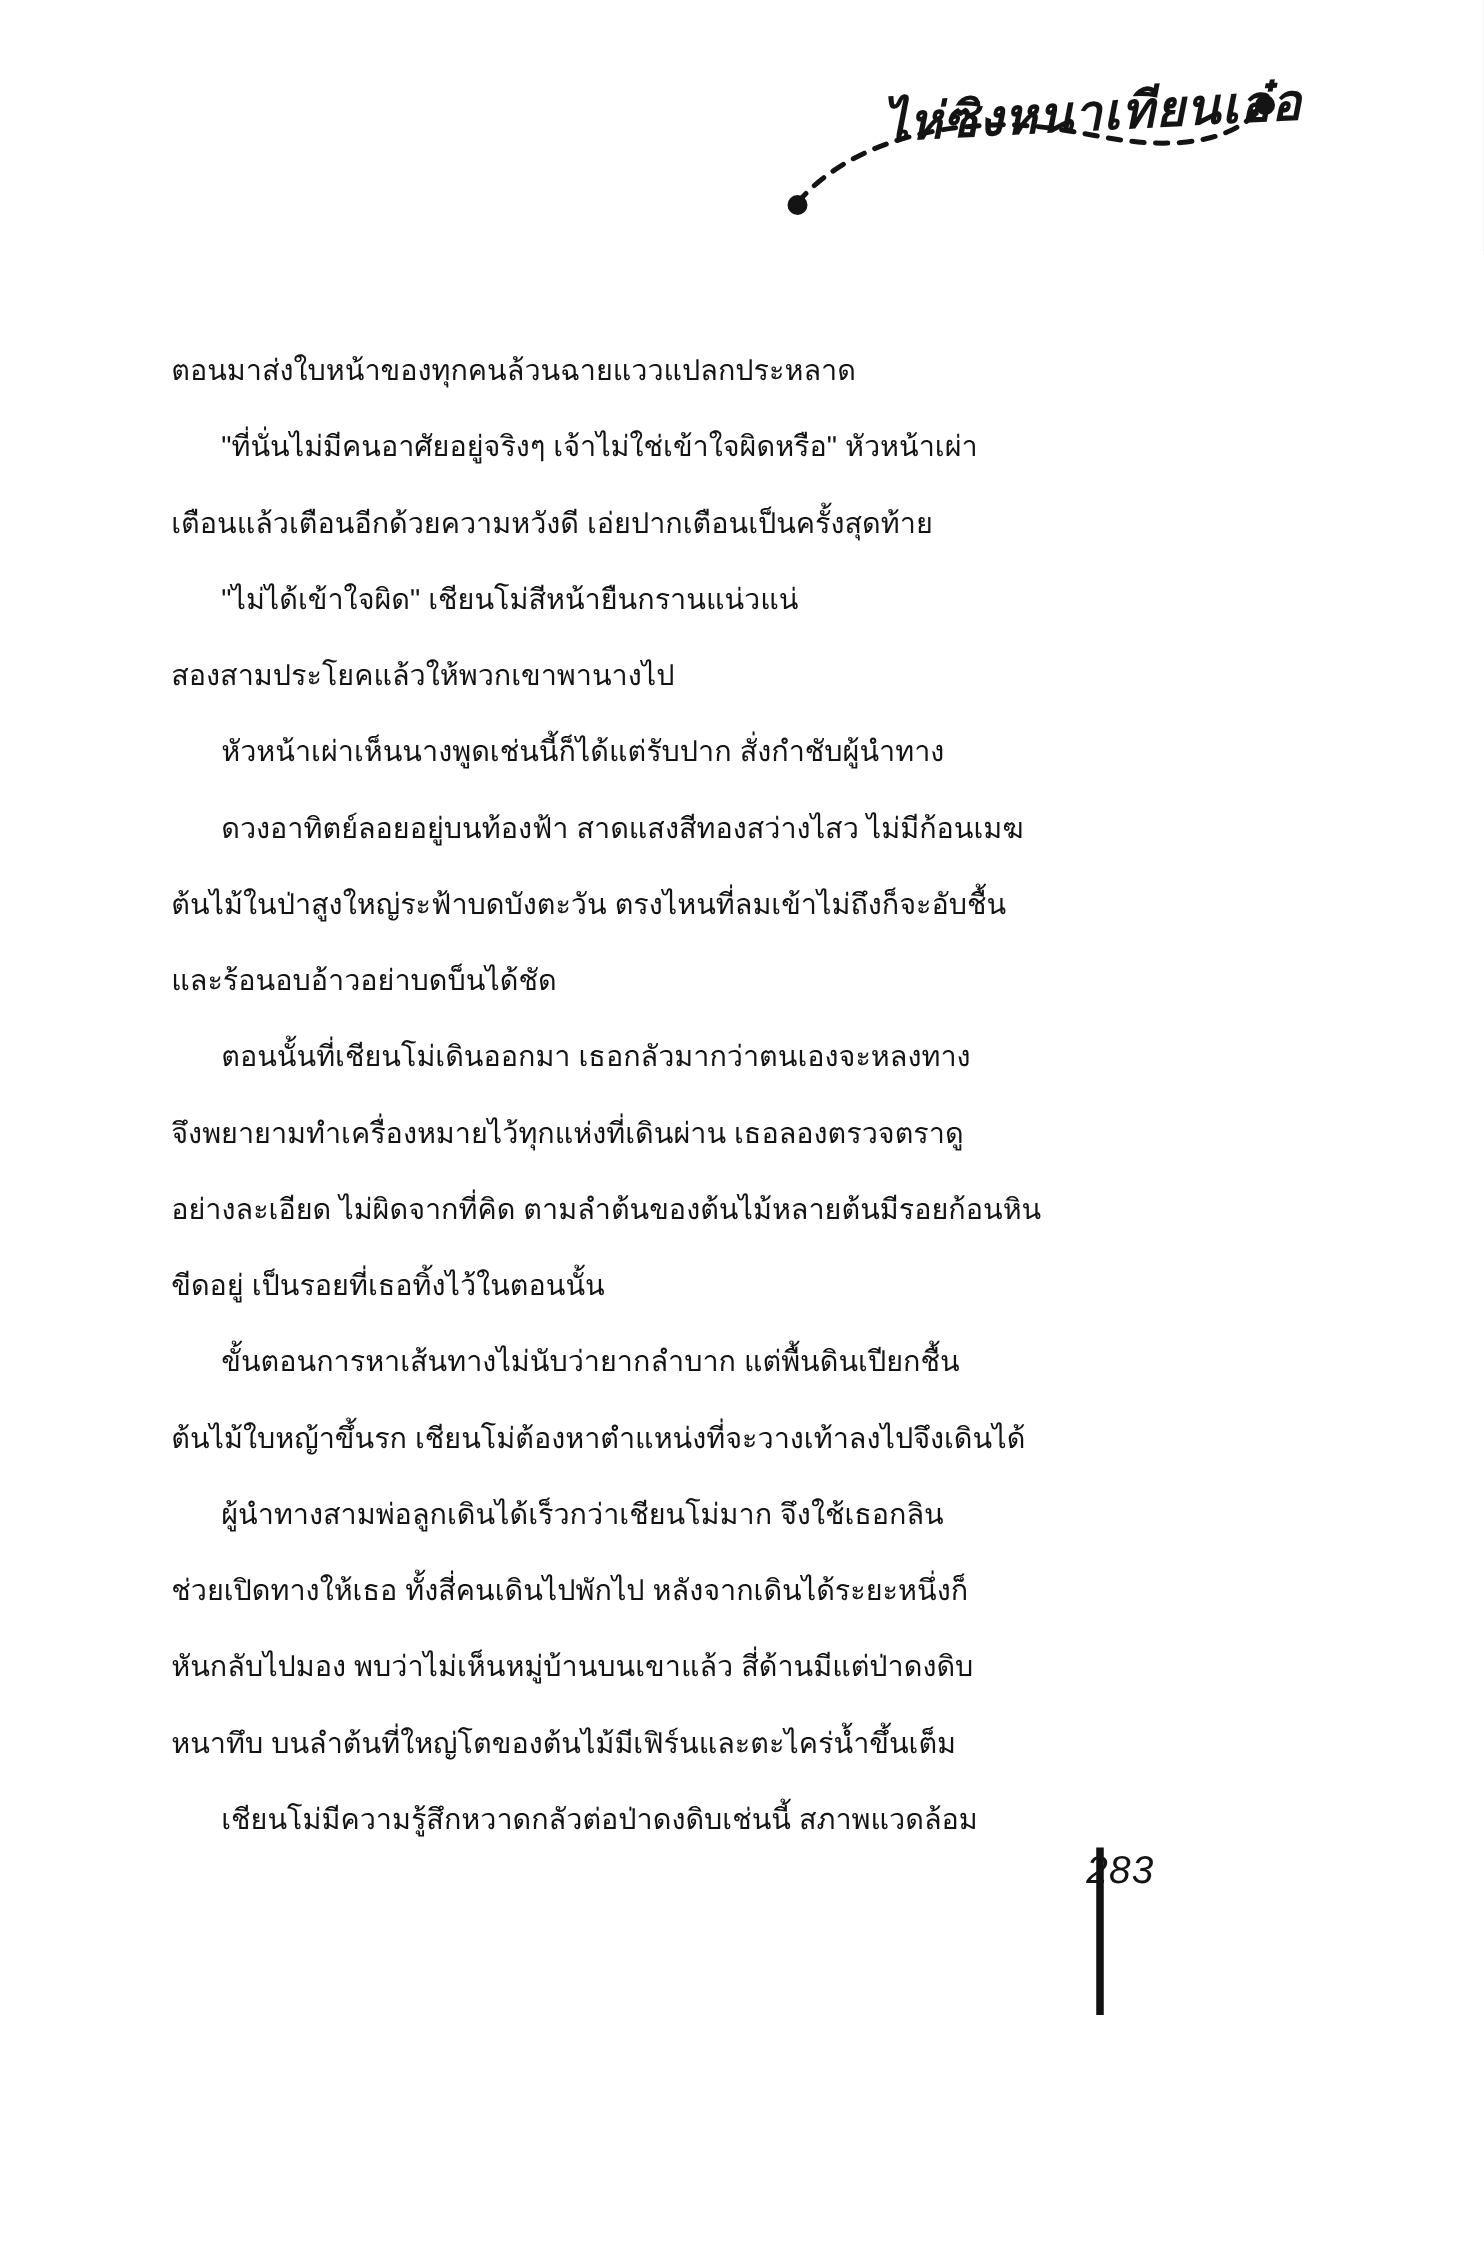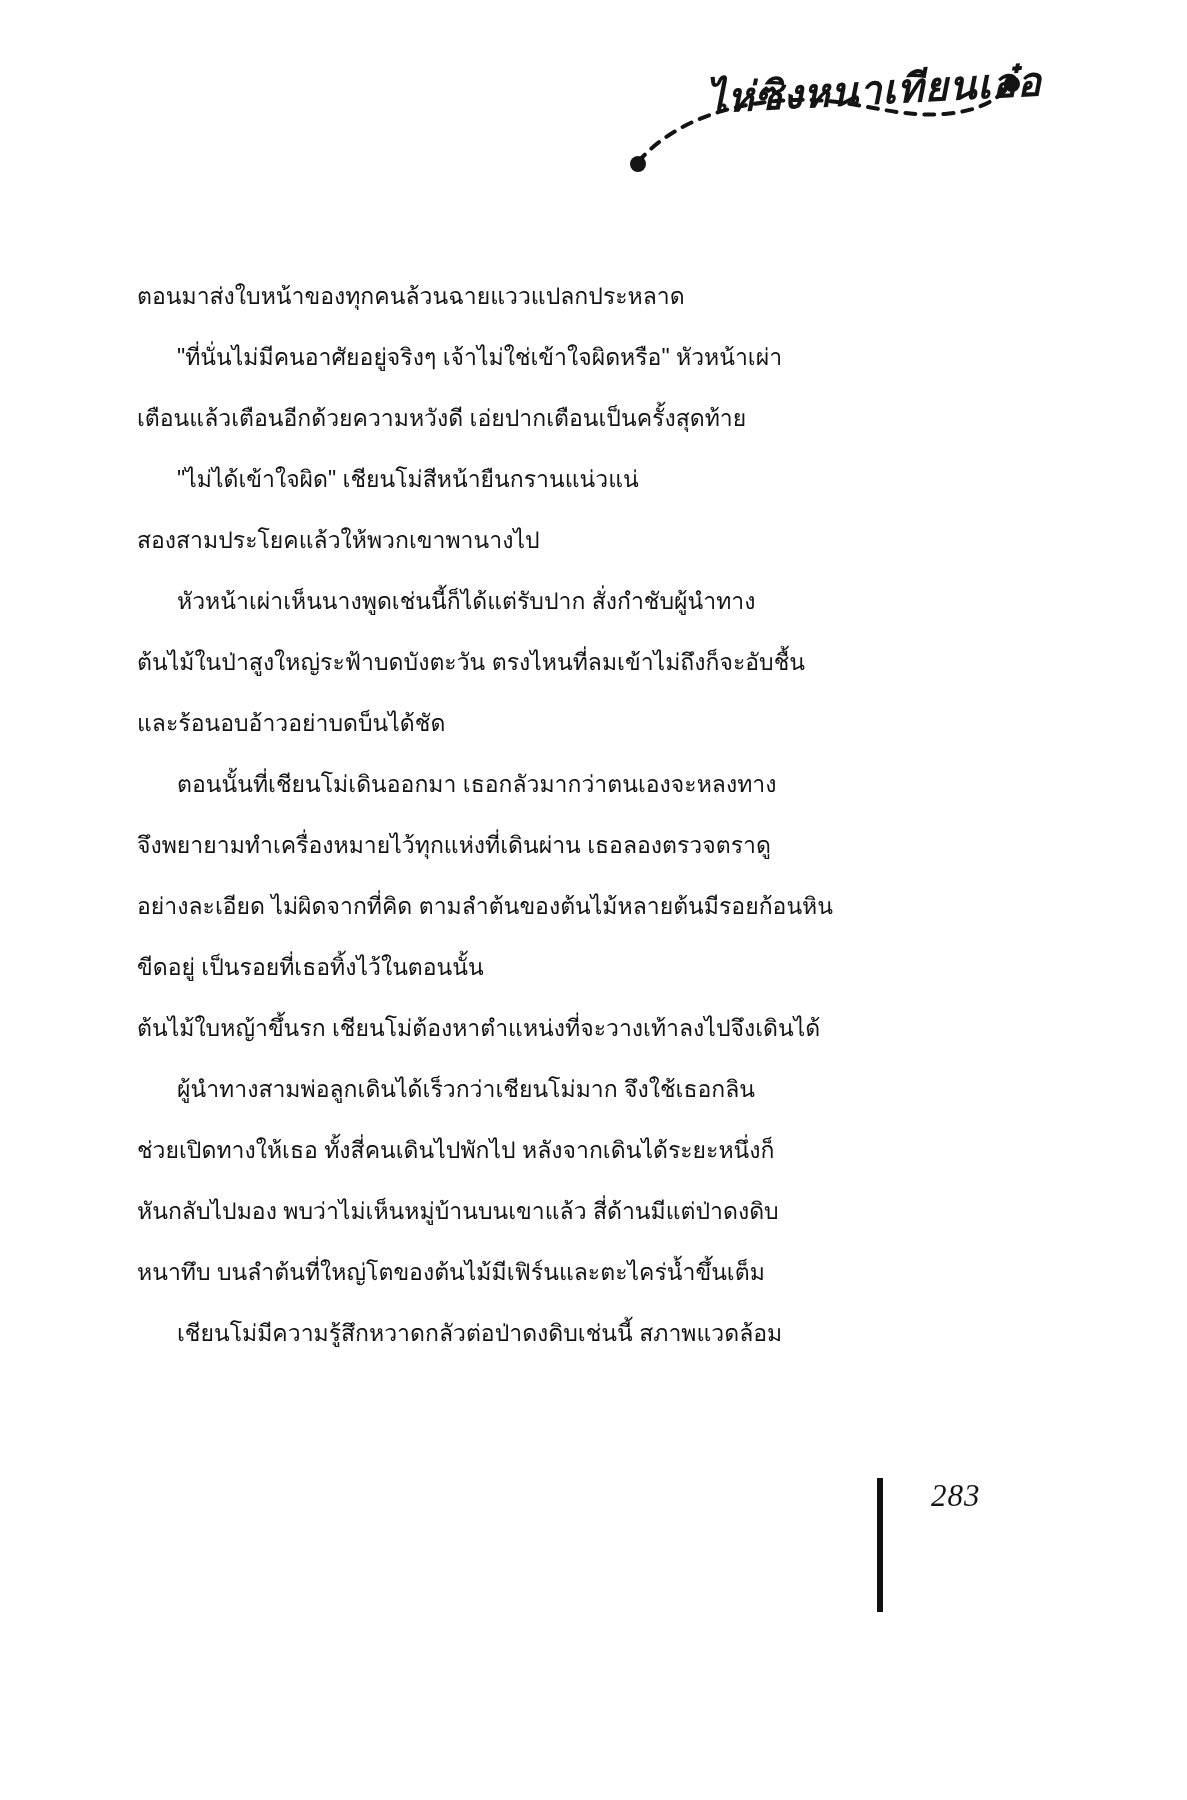--- a/index.html
+++ b/index.html
@@ -72,23 +72,23 @@
   .page-number-bar {
     position: absolute;
     left: 877px;
     top: 1478px;
     width: 6px;
     height: 134px;
     background: #111111;
   }
   .page-number {
     position: absolute;
-    left: 931px;
+    left: 869px;
     top: 1478px;
-    font-family: Liberation Serif, serif;
+    font-family: Liberation Sans, sans-serif;
     font-style: italic;
     font-size: 31px;
     letter-spacing: 1px;
   }
 </style>
 </head>
 <body>
 
 <div class="page" style="background: rgb(255, 255, 255); color: rgb(20, 20, 20);">
 
@@ -104,26 +104,28 @@
     <div class="chapter-title">ไห่ซิงหนาเทียนเอ๋อ</div>
   </div>
 
   <div class="body-text">
       <div class="line">ตอนมาส่งใบหน้าของทุกคนล้วนฉายแววแปลกประหลาด</div>
       <div class="line indent">"ที่นั่นไม่มีคนอาศัยอยู่จริงๆ เจ้าไม่ใช่เข้าใจผิดหรือ" หัวหน้าเผ่า</div>
       <div class="line">เตือนแล้วเตือนอีกด้วยความหวังดี เอ่ยปากเตือนเป็นครั้งสุดท้าย</div>
       <div class="line indent">"ไม่ได้เข้าใจผิด" เชียนโม่สีหน้ายืนกรานแน่วแน่</div>
       <div class="line">สองสามประโยคแล้วให้พวกเขาพานางไป</div>
       <div class="line indent">หัวหน้าเผ่าเห็นนางพูดเช่นนี้ก็ได้แต่รับปาก สั่งกำชับผู้นำทาง</div>
+      <div class="line indent">ดวงอาทิตย์ลอยอยู่บนท้องฟ้า สาดแสงสีทองสว่างไสว ไม่มีก้อนเมฆ</div>
       <div class="line">ต้นไม้ในป่าสูงใหญ่ระฟ้าบดบังตะวัน ตรงไหนที่ลมเข้าไม่ถึงก็จะอับชื้น</div>
       <div class="line">และร้อนอบอ้าวอย่าบดบ็นได้ชัด</div>
       <div class="line indent">ตอนนั้นที่เชียนโม่เดินออกมา เธอกลัวมากว่าตนเองจะหลงทาง</div>
       <div class="line">จึงพยายามทำเครื่องหมายไว้ทุกแห่งที่เดินผ่าน เธอลองตรวจตราดู</div>
       <div class="line">อย่างละเอียด ไม่ผิดจากที่คิด ตามลำต้นของต้นไม้หลายต้นมีรอยก้อนหิน</div>
       <div class="line">ขีดอยู่ เป็นรอยที่เธอทิ้งไว้ในตอนนั้น</div>
+      <div class="line indent">ขั้นตอนการหาเส้นทางไม่นับว่ายากลำบาก แต่พื้นดินเปียกชื้น</div>
       <div class="line">ต้นไม้ใบหญ้าขึ้นรก เชียนโม่ต้องหาตำแหน่งที่จะวางเท้าลงไปจึงเดินได้</div>
       <div class="line indent">ผู้นำทางสามพ่อลูกเดินได้เร็วกว่าเชียนโม่มาก จึงใช้เธอกลิน</div>
       <div class="line">ช่วยเปิดทางให้เธอ ทั้งสี่คนเดินไปพักไป หลังจากเดินได้ระยะหนึ่งก็</div>
       <div class="line">หันกลับไปมอง พบว่าไม่เห็นหมู่บ้านบนเขาแล้ว สี่ด้านมีแต่ป่าดงดิบ</div>
       <div class="line">หนาทึบ บนลำต้นที่ใหญ่โตของต้นไม้มีเฟิร์นและตะไคร่น้ำขึ้นเต็ม</div>
       <div class="line indent">เชียนโม่มีความรู้สึกหวาดกลัวต่อป่าดงดิบเช่นนี้ สภาพแวดล้อม</div>
     </div>
 
   <div class="page-footer">
     <div class="page-number-bar"></div>

